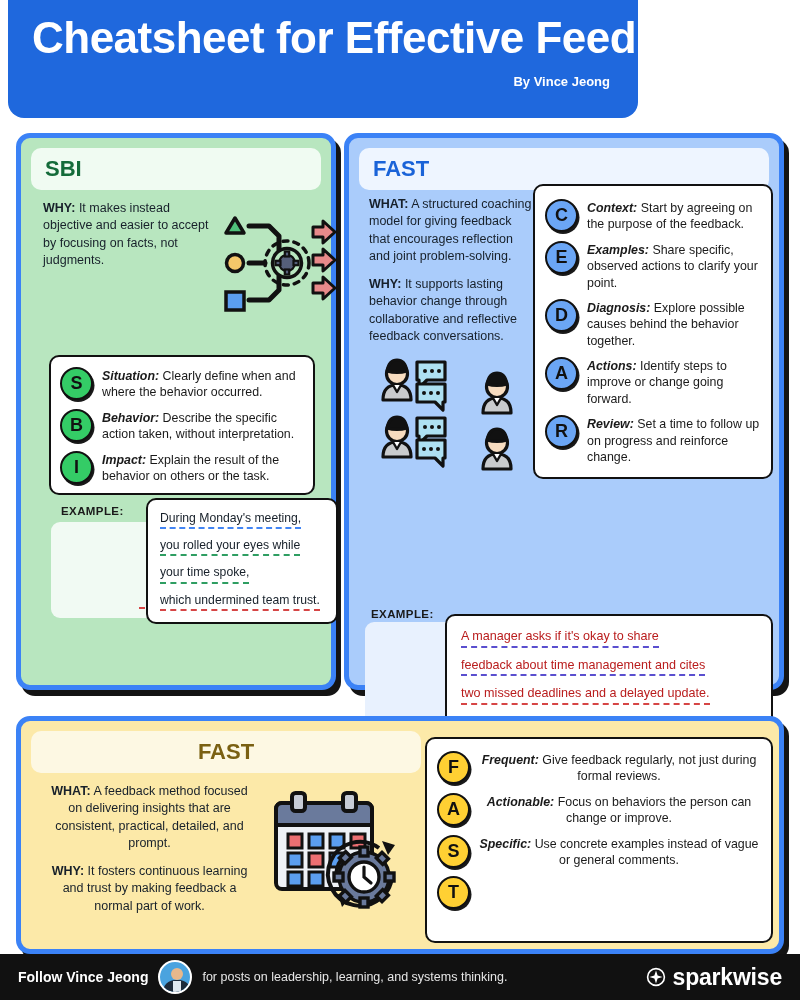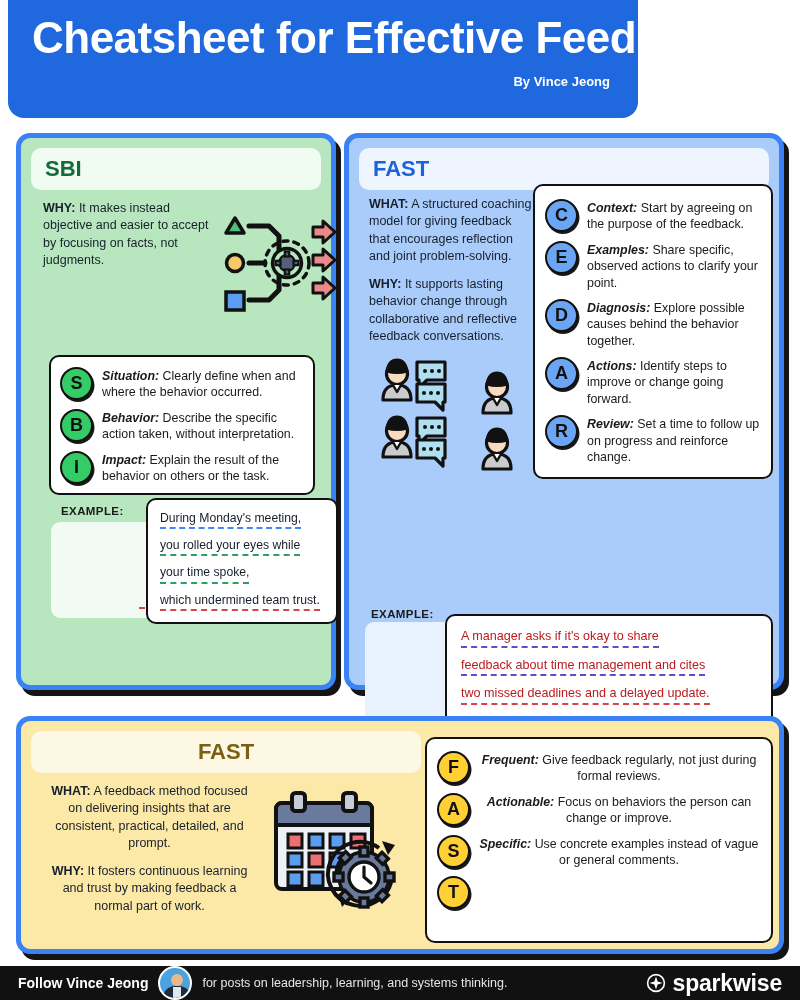--- a/index.html
+++ b/index.html
@@ -151,21 +151,21 @@
   #fast-text { position: absolute; left: 26px; top: 62px; width: 205px; }
   #fast-graphic { position: absolute; left: 243px; top: 68px; width: 140px; height: 130px; }
 
   #fast-list {
     position: absolute; left: 404px; top: 16px; width: 348px; height: 206px;
     padding: 12px 12px 10px 10px;
   }
 
   
   .footer {
-    position: absolute; left: 0; bottom: 0; width: 800px; height: 34px;
+    position: absolute; left: 0; bottom: 0; width: 800px; height: 46px;
     background: #111111;
     display: flex; align-items: center; padding: 0 18px;
   }
   .footer-follow { color: #ffffff; font-size: 14px; font-weight: bold; }
   .footer-avatar {
     width: 34px; height: 34px; border-radius: 50%;
     margin: 0 10px; overflow: hidden; flex: 0 0 auto;
     border: 2px solid #ffffff;
     background: #4aa3df;
     position: relative;

